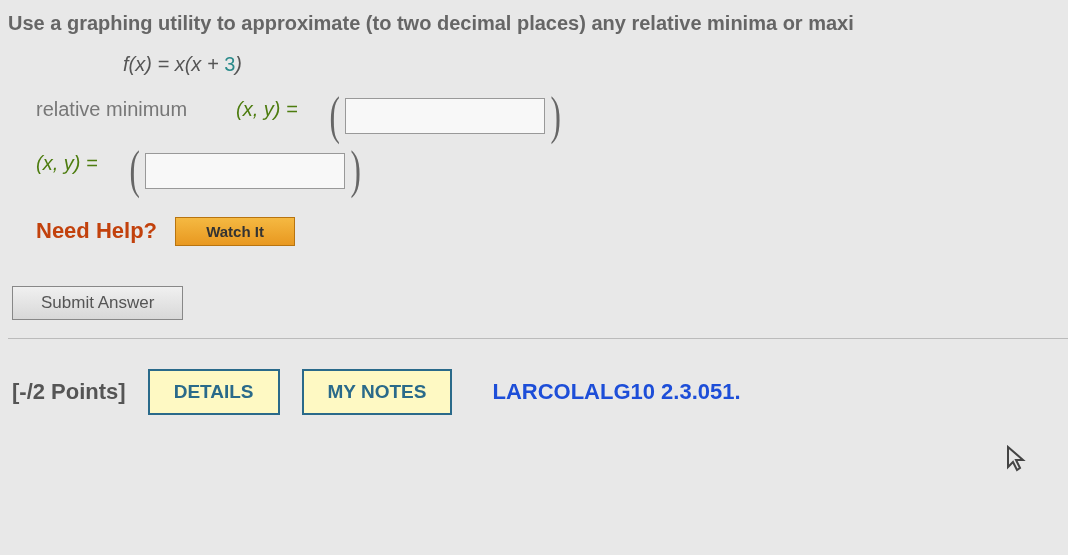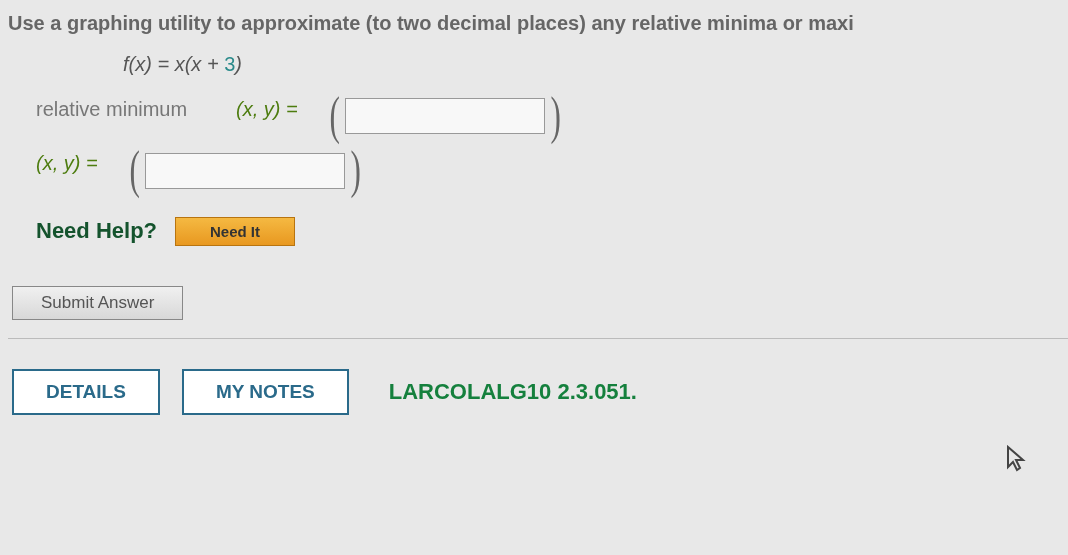--- a/index.html
+++ b/index.html
@@ -66,21 +66,21 @@
     .need-help-row {
       display: flex;
       align-items: center;
       margin-left: 28px;
       margin-top: 28px;
       margin-bottom: 40px;
     }
     .need-help-label {
       font-size: 22px;
       font-weight: bold;
-      color: #14532d;
+      color: #c2410c;
       margin-right: 18px;
     }
     .help-btn {
       background: linear-gradient(#f5b942, #e89820);
       border: 1px solid #b87410;
       color: #333;
       font-size: 15px;
       font-weight: bold;
       padding: 5px 0;
       width: 120px;
@@ -108,32 +108,32 @@
       padding-top: 30px;
       padding-left: 4px;
       gap: 22px;
     }
     .points-label {
       font-size: 22px;
       font-weight: bold;
       color: #555;
     }
     .footer-btn {
-      background: #ffffff;
+      background: #fef9c3;
       border: 2px solid #2a6a8a;
       color: #2a6a8a;
       font-size: 19px;
       font-weight: bold;
-      padding: 10px 32px;
+      padding: 10px 24px;
       cursor: pointer;
     }
     .assignment-id {
       font-size: 22px;
       font-weight: bold;
-      color: #15803d;
+      color: #1d4ed8;
       margin-left: 18px;
     }
     .cursor-icon {
       position: absolute;
       right: 40px;
       top: 445px;
       font-size: 26px;
       color: #444;
     }
   </style>
@@ -162,28 +162,29 @@
   <div class="xy">(x, y) =</div>
   <div class="paren-wrap">
     <span class="paren">(</span>
     <input class="answer-input" value="" style="">
     <span class="paren">)</span>
   </div>
 </div>
 
 <div class="need-help-row">
   <div class="need-help-label">Need Help?</div>
-  <button class="help-btn">Need It</button>
+  <button class="help-btn">Watch It</button>
 </div>
 
 <button class="submit-btn">Submit Answer</button>
 
 <div class="divider"></div>
 
 <div class="footer-row">
+  <div class="points-label">[-/2 Points]</div>
   <button class="footer-btn">DETAILS</button>
   <button class="footer-btn">MY NOTES</button>
   <div class="assignment-id">LARCOLALG10 2.3.051.</div>
 </div>
 
 <div class="cursor-icon">
   <svg width="22" height="28" viewBox="0 0 22 28">
     <path d="M2 2 L2 22 L7 17 L11 25 L14 23 L10 15 L17 15 Z" fill="none" stroke="#444" stroke-width="2"></path>
   </svg>
 </div>

